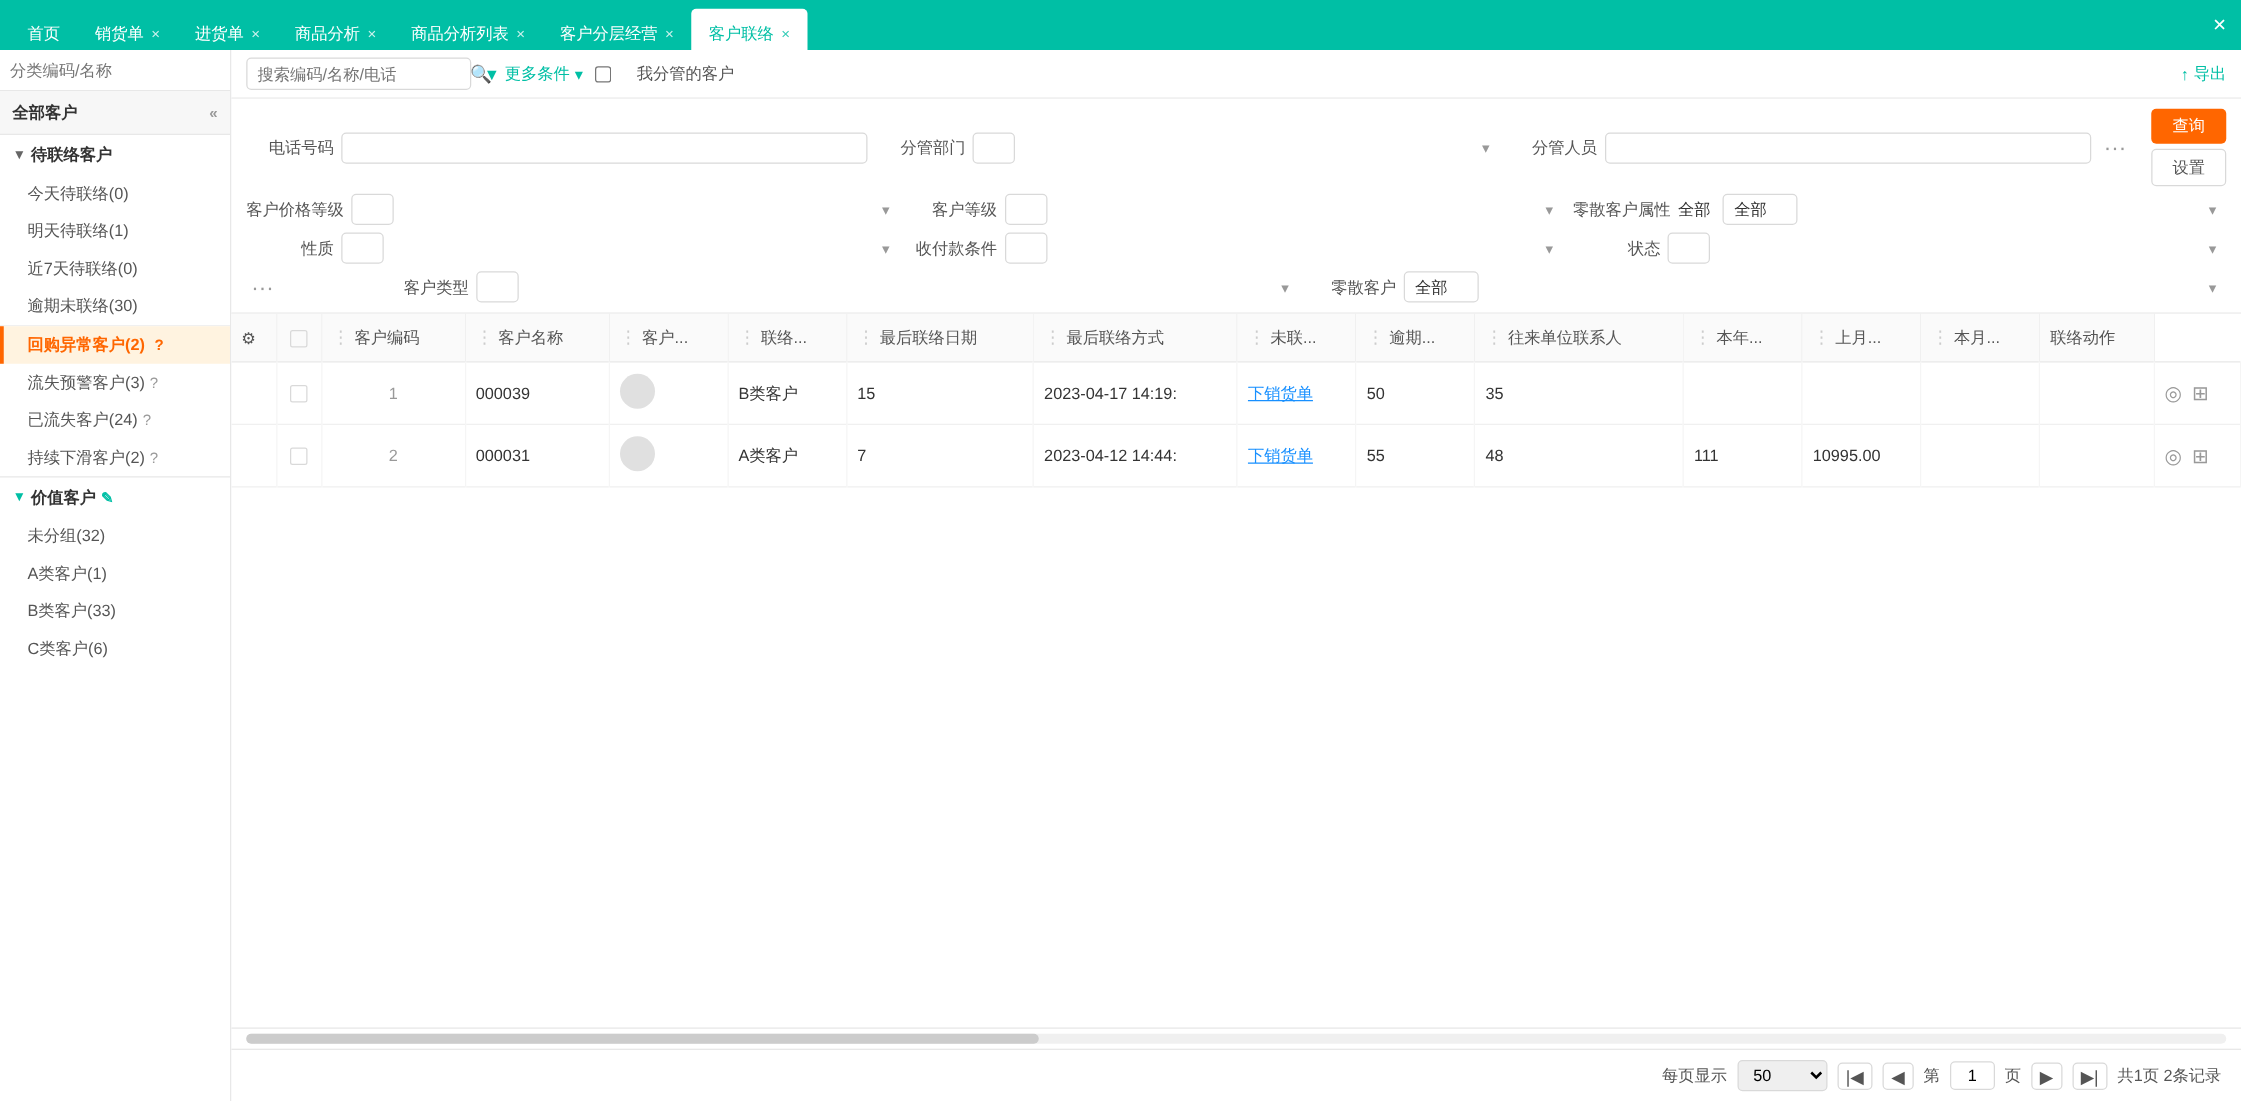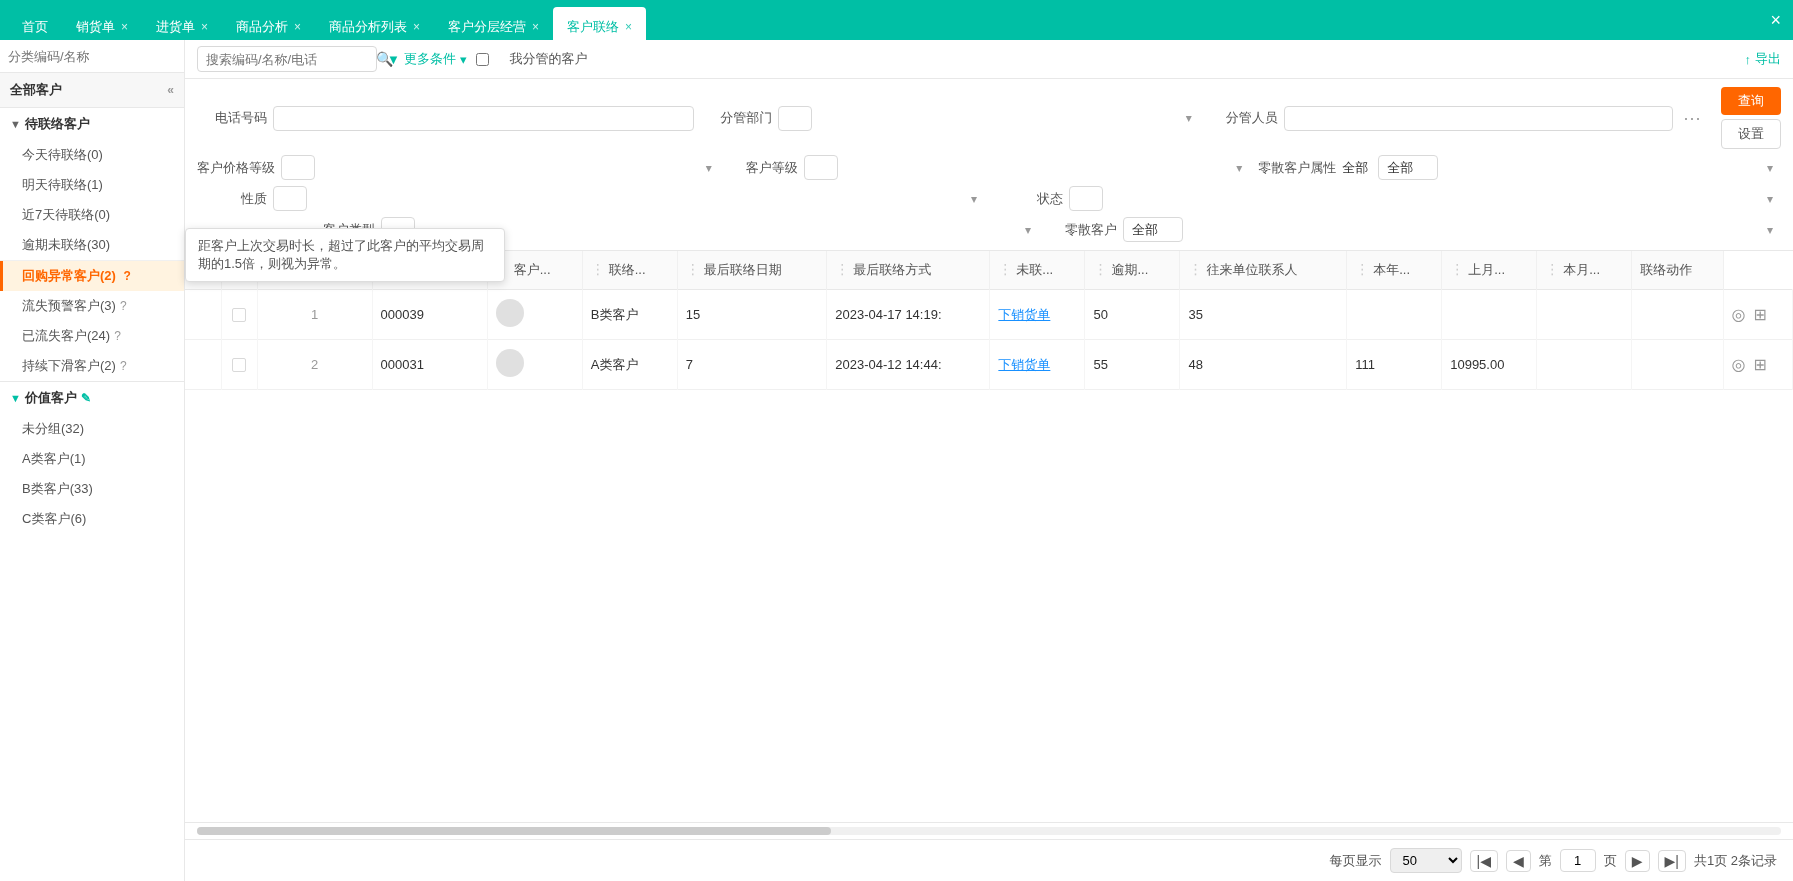--- a/index.html
+++ b/index.html
@@ -306,23 +306,20 @@
         <div class="sidebar-item">
           <span>B类客户(33)</span>
         </div>
         <div class="sidebar-item">
           <span>C类客户(6)</span>
         </div>
       </div>
     </div>
   </div>
 
-  <div class="tooltip-box">
-    <span>距客户上次交易时长，超过了此客户的平均交易周期的1.5倍，则视为异常。</span>
-  </div>
 
   <div class="content-area">
 
     <div class="filter-bar">
       <div class="search-input-wrap">
         <input type="text" placeholder="搜索编码/名称/电话" style="">
         <span class="icon">🔍</span>
       </div>
       <div class="more-filter-btn">
         <span>▼</span>
@@ -383,20 +380,26 @@
           <span style="margin-right:4px;color:#333;">全部</span>
           <div class="select-wrap" style="flex:1;">
             <select class="filter-select"><option>全部</option></select>
           </div>
         </div>
       </div>
 
       <div class="filter-row">
         <div class="filter-cell">
           <span class="filter-label">性质</span>
+          <div class="select-wrap">
+            <select class="filter-select"><option></option></select>
+          </div>
+        </div>
+        <div class="filter-cell">
+          <span class="filter-label">收付款条件</span>
           <div class="select-wrap">
             <select class="filter-select"><option></option></select>
           </div>
         </div>
         <div class="filter-cell">
           <span class="filter-label">状态</span>
           <div class="select-wrap">
             <select class="filter-select"><option></option></select>
           </div>
         </div>

